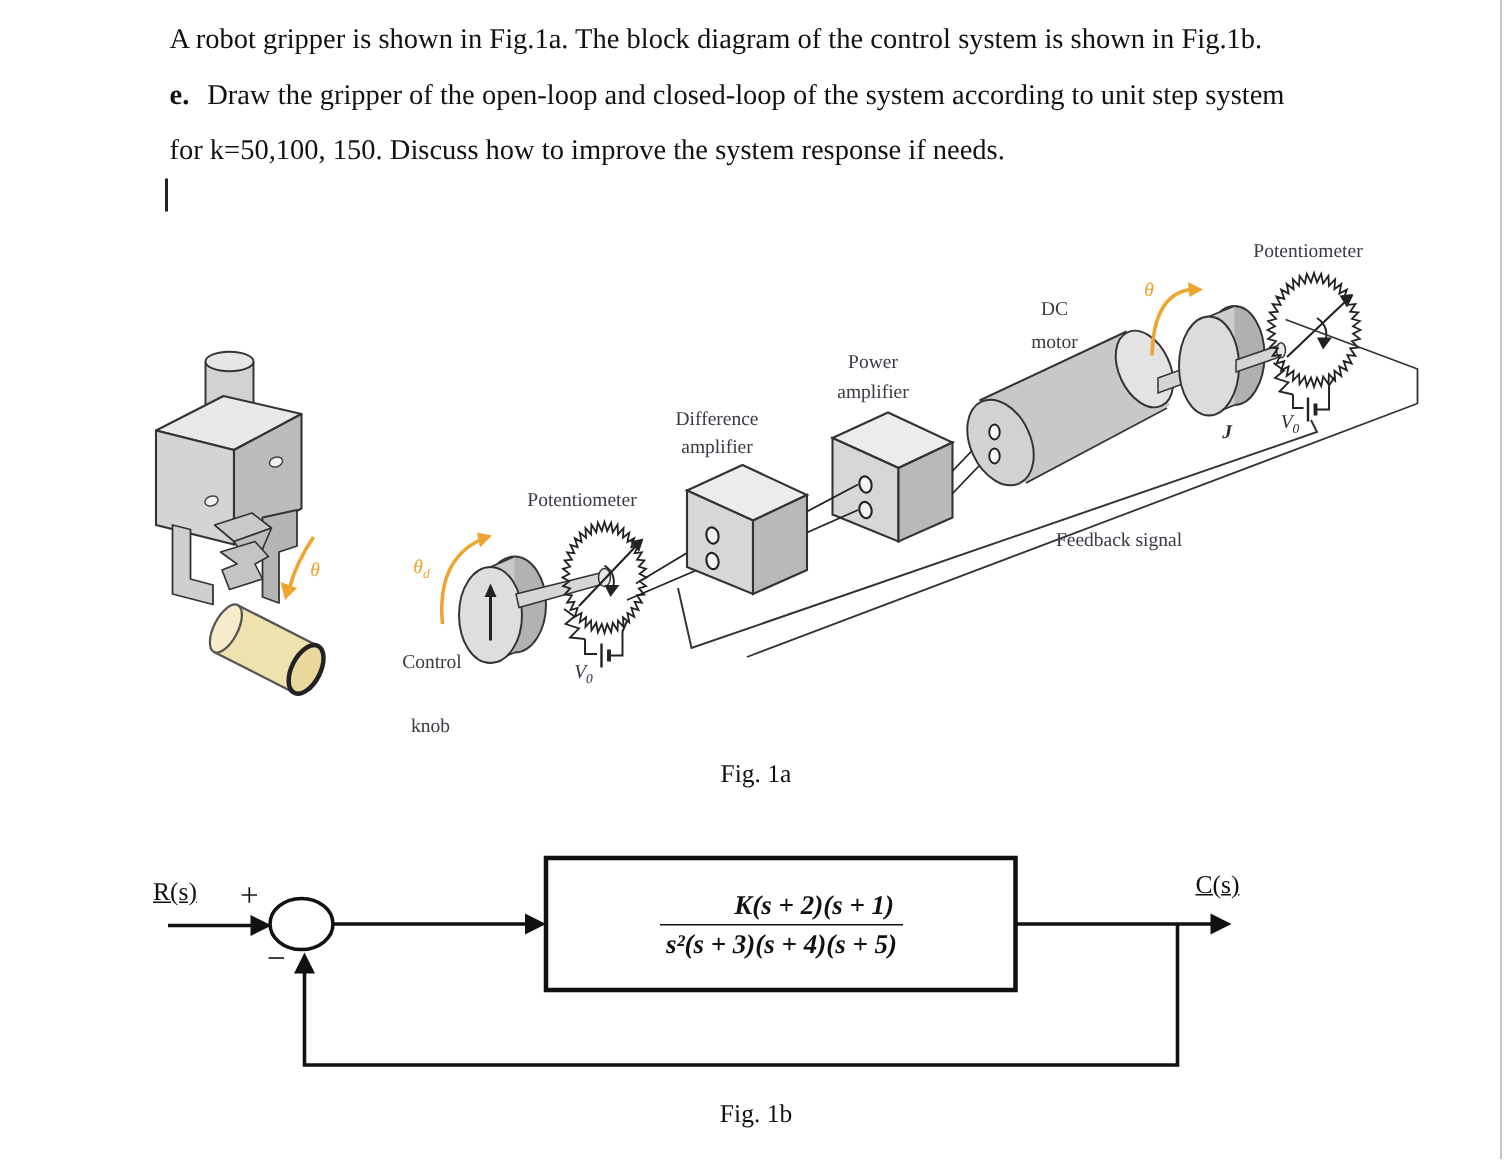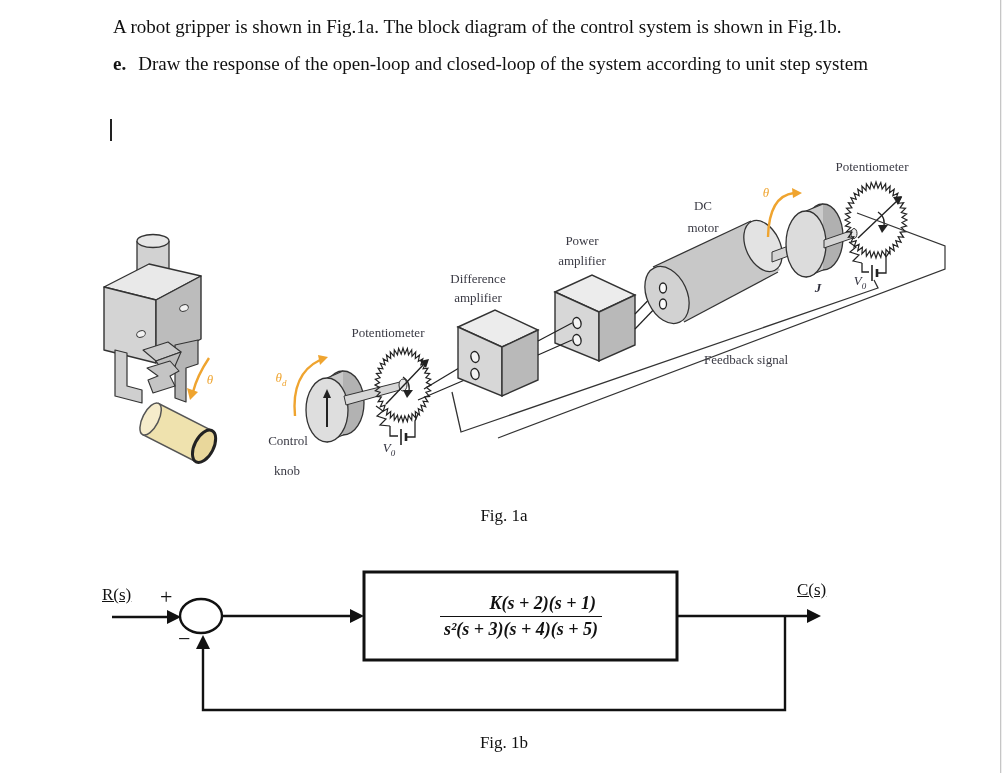--- a/index.html
+++ b/index.html
@@ -26,21 +26,22 @@
         font-size:18px;color:#111;font-family:"Liberation Serif",serif;}
   .frac .num{padding:0 6px 2px 6px;}
   .frac .den{border-top:1.8px solid #111;padding:2px 4px 0 4px;}
 </style>
 </head>
 <body>
 
 <div id="page">
 
   <div class="para" style="top:15px;"><span>A robot gripper is shown in Fig.1a. The block diagram of the control system is shown in Fig.1b.</span></div>
-  <div class="para" style="top:52px;"><b>e.</b><span>Draw the response of the open-loop and closed-loop of the system according to unit step system</span></div>
+  <div class="para" style="top:52px;"><b>e.</b><span>Draw the gripper of the open-loop and closed-loop of the system according to unit step system</span></div>
+  <div class="para" style="top:89px;"><span>for k=50,100, 150. Discuss how to improve the system response if needs.</span></div>
   <div class="caret"></div>
 
   <svg width="1004" height="773" viewBox="0 0 1004 773">
 
     <g stroke-linejoin="round">
 
       <rect x="137" y="241" width="32" height="40" fill="#d2d2d2"></rect>
       <line x1="137" y1="241" x2="137" y2="281" stroke="#333" stroke-width="1.3"></line>
       <line x1="169" y1="241" x2="169" y2="281" stroke="#333" stroke-width="1.3"></line>
       <ellipse cx="153" cy="283" rx="20" ry="7" fill="#bfbfbf" stroke="#333" stroke-width="1.3"></ellipse>
@@ -175,21 +176,21 @@
 
   <div class="lbl" style="left:872px;top:159px;">Potentiometer</div>
   <div class="lbl" style="left:703px;top:198px;">DC</div>
   <div class="lbl" style="left:703px;top:220px;">motor</div>
   <div class="lbl" style="left:582px;top:233px;">Power</div>
   <div class="lbl" style="left:582px;top:253px;">amplifier</div>
   <div class="lbl" style="left:478px;top:271px;">Difference</div>
   <div class="lbl" style="left:478px;top:290px;">amplifier</div>
   <div class="lbl" style="left:388px;top:325px;">Potentiometer</div>
   <div class="lbl" style="left:288px;top:433px;">Control</div>
-  <div class="lbl" style="left:287px;top:463px;">knob</div>
+  <div class="lbl" style="left:287px;top:476px;">knob</div>
   <div class="lbl" style="left:746px;top:352px;">Feedback signal</div>
   <div class="lbl orange" style="left:281px;top:370px;"><span>θ</span><sub>d</sub></div>
   <div class="lbl orange" style="left:210px;top:372px;">θ</div>
   <div class="lbl orange" style="left:766px;top:185px;">θ</div>
   <div class="lbl math" style="left:389px;top:440px;"><span>V</span><sub>0</sub></div>
   <div class="lbl math" style="left:860px;top:273px;"><span>V</span><sub>0</sub></div>
   <div class="lbl boldj" style="left:818px;top:280px;">J</div>
   <div class="lbl dark big" style="left:504px;top:506px;">Fig. 1a</div>
 
   <div class="iolbl" style="left:102px;top:585px;">R(s)</div>

